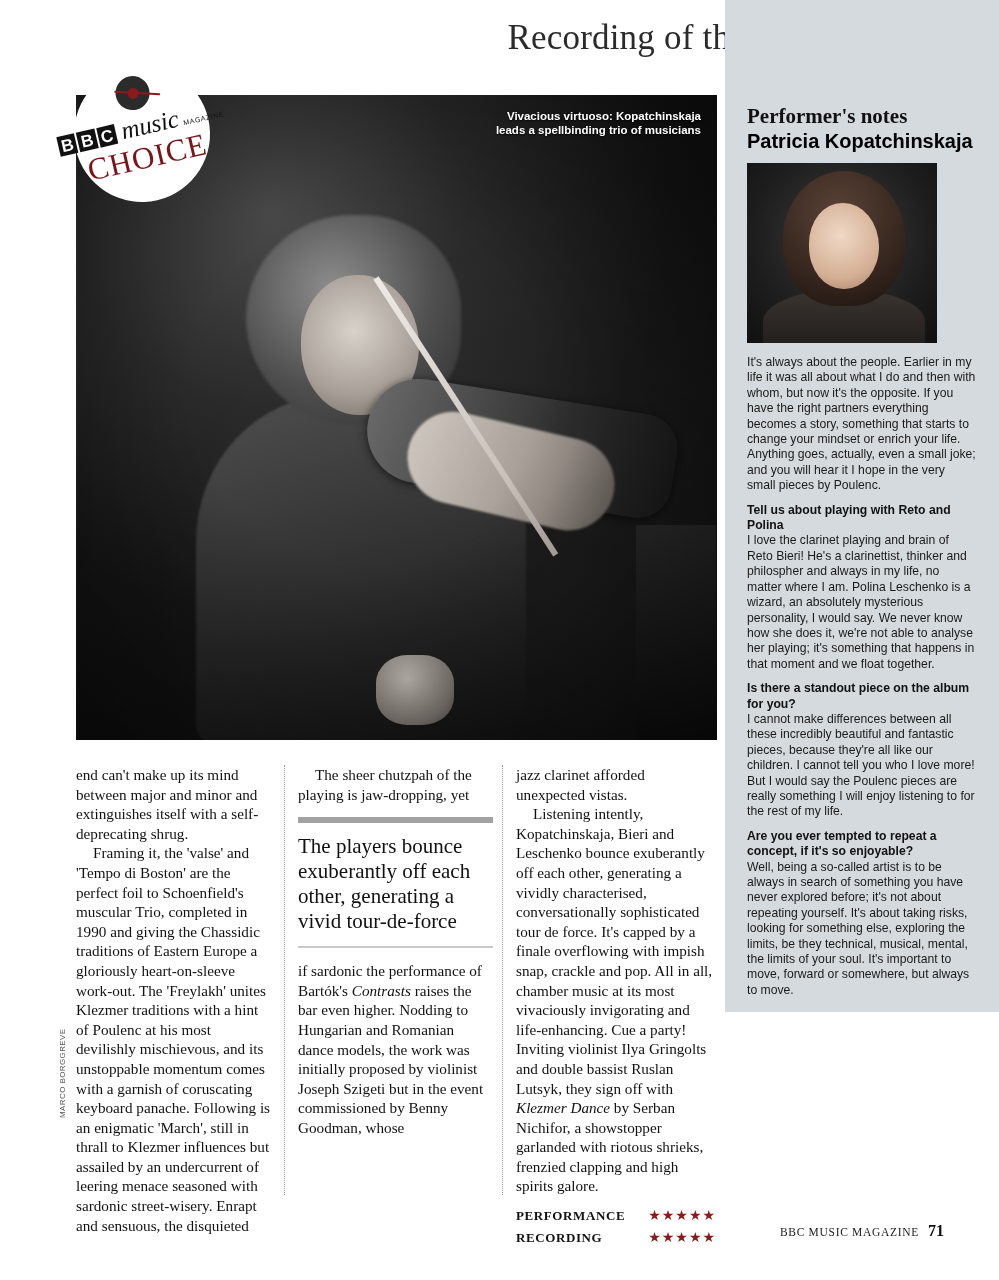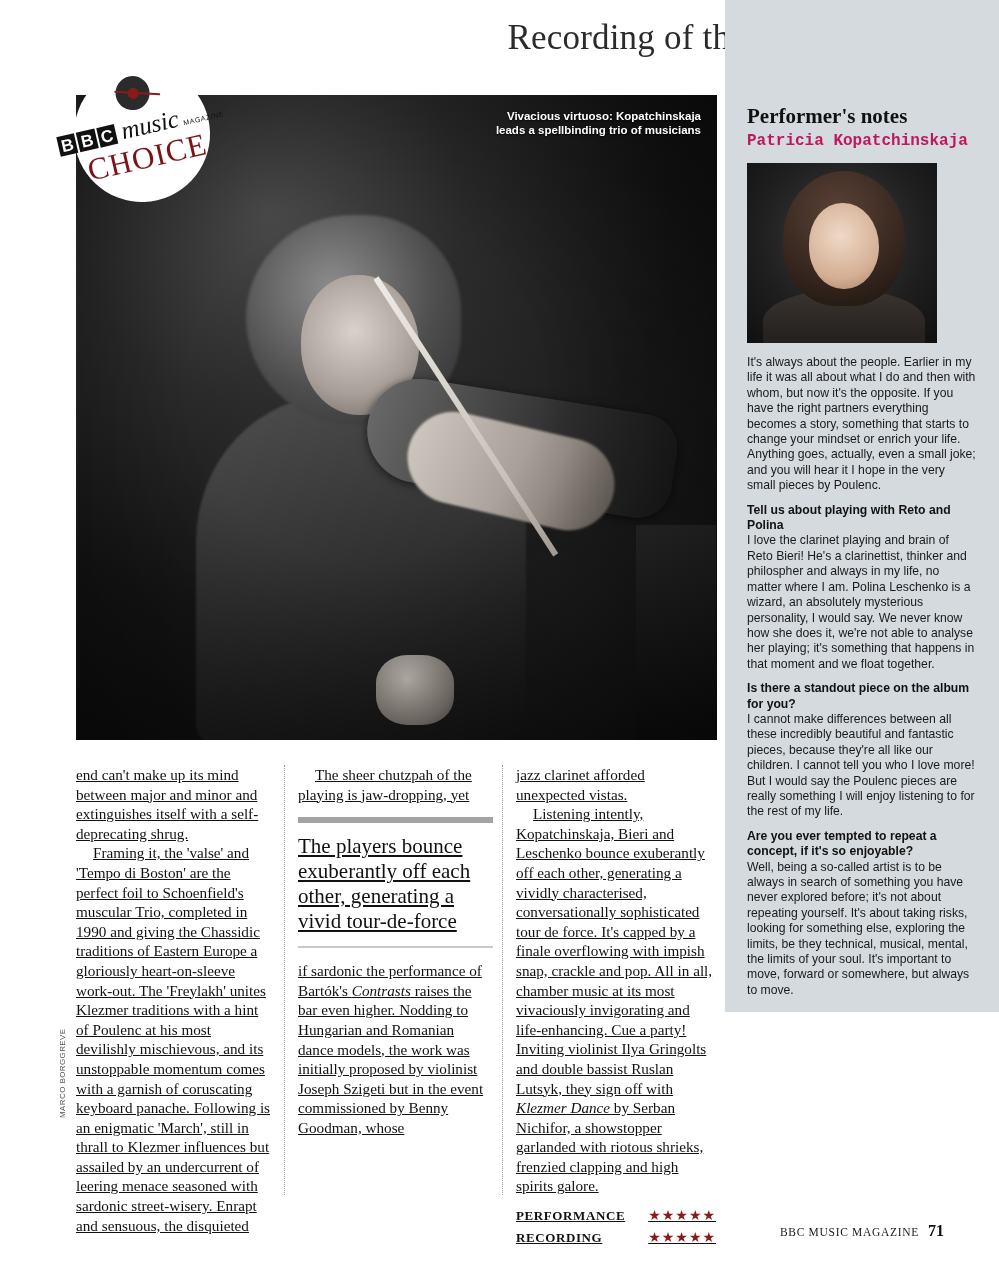--- a/index.html
+++ b/index.html
@@ -204,21 +204,20 @@
   }
   .col {
     position: absolute;
     top: 0;
     width: 195px;
     font-family: "Liberation Serif", serif;
     font-size: 15.2px;
     line-height: 19.6px;
     color: #111;
     text-align: left;
-    text-decoration: underline;
   }
   .col-1 { left: 0px; }
   .col-2 { left: 222px; }
   .col-3 { left: 440px; width: 200px; }
   .col p { margin: 0; }
   .col p.indent { text-indent: 17px; }
 
   .col-rule {
     position: absolute;
     top: 0;
@@ -272,24 +271,24 @@
   }
   .sidebar-inner { padding: 104px 23px 0 22px; }
   .sb-title {
     font-family: "Liberation Serif", serif;
     font-size: 21px;
     font-weight: bold;
     color: #111;
     line-height: 25px;
   }
   .sb-name {
-    font-family: Liberation Mono, monospace;
-    font-size: 16px;
-    font-weight: bold;
-    color: #be185d;
+    font-family: Liberation Sans, sans-serif;
+    font-size: 20px;
+    font-weight: bold;
+    color: #000000;
     line-height: 24px;
     margin-bottom: 10px;
   }
   .sb-portrait {
     width: 190px; height: 180px;
     overflow: hidden;
     position: relative;
     background: #2a2a2a;
     margin-bottom: 12px;
   }

